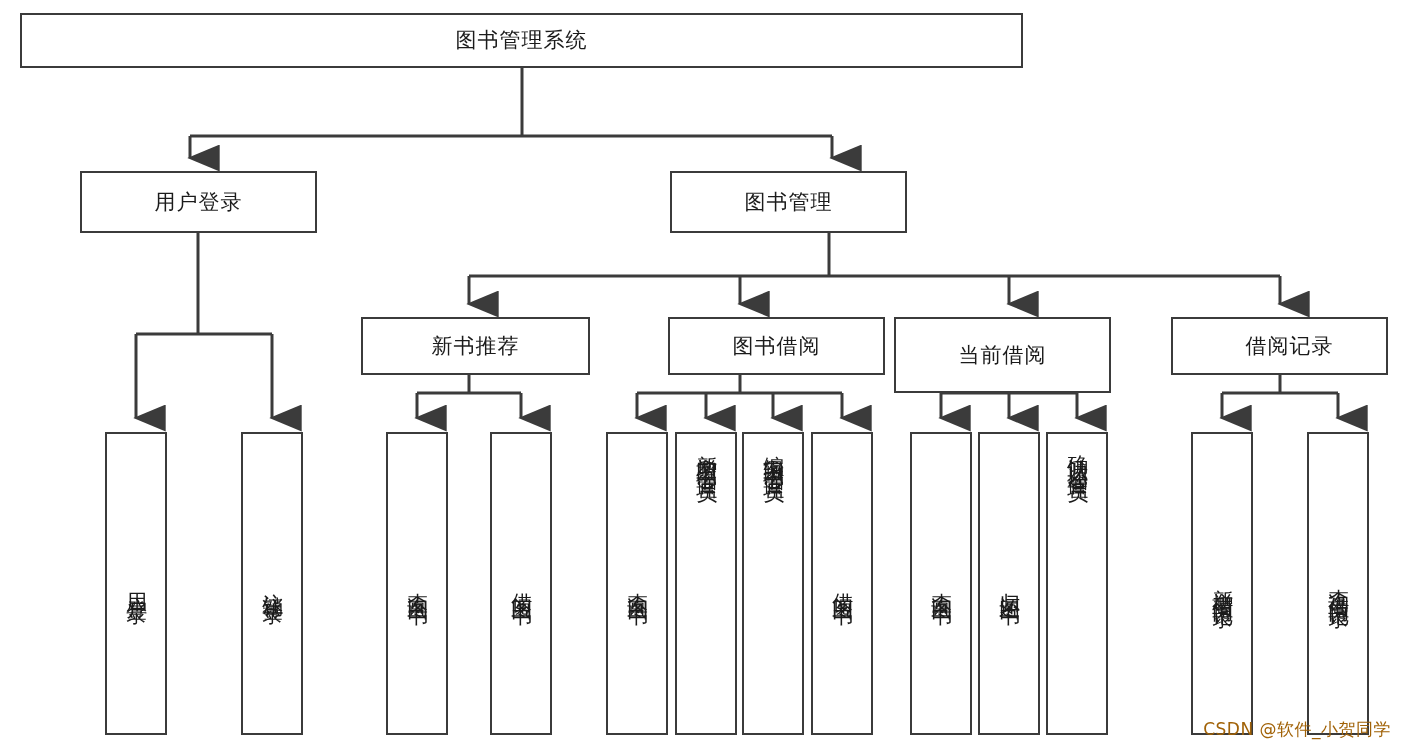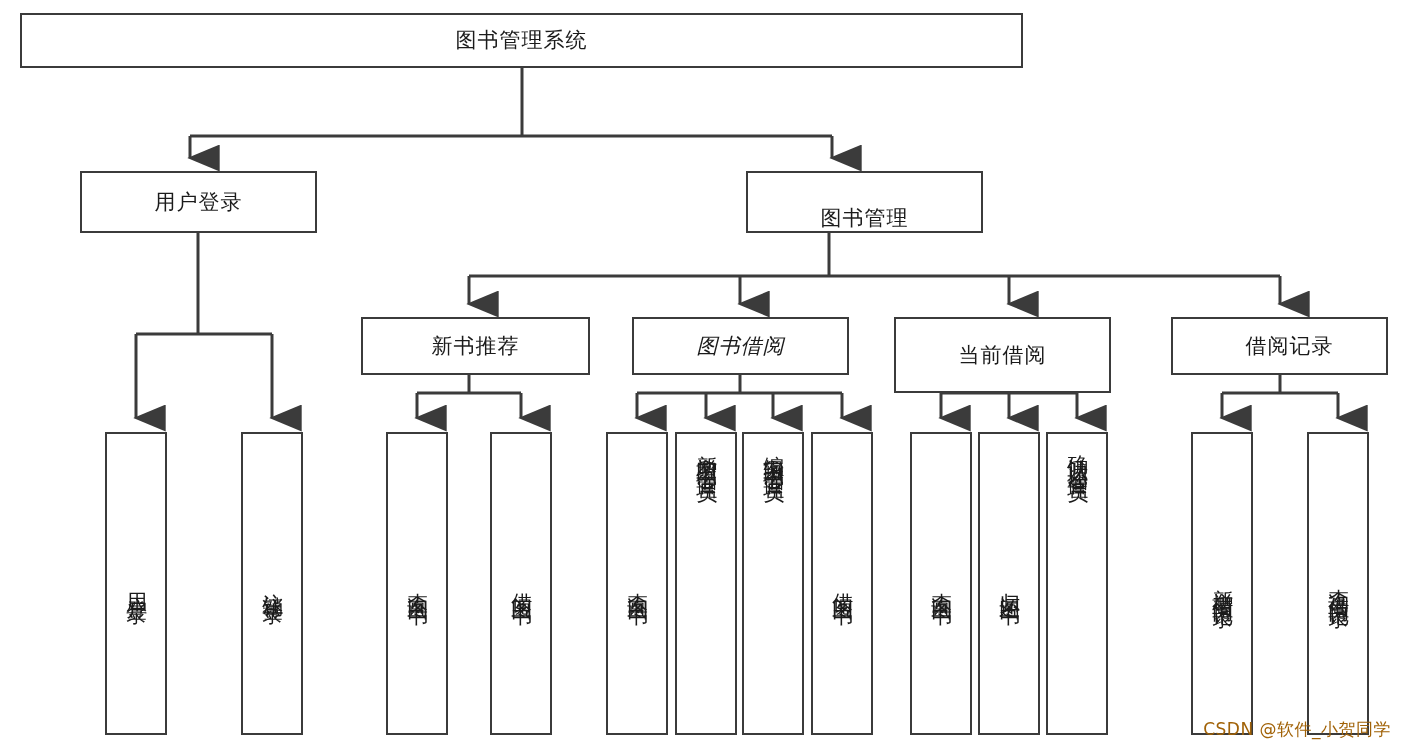--- a/index.html
+++ b/index.html
@@ -127,28 +127,28 @@
     </g>
   </svg>
 
   <div class="node root" style="left:20px; top:13px; width:1003px; height:55px;">
     <span class="label">图书管理系统</span>
   </div>
 
   <div class="node" style="left:80px; top:171px; width:237px; height:62px;">
     <span class="label">用户登录</span>
   </div>
-  <div class="node" style="left:746px; top:171px; width:237px; height:62px;align-items:flex-end;">
+  <div class="node" style="left:670px; top:171px; width:237px; height:62px;">
     <span class="label">图书管理</span>
   </div>
 
   <div class="node" style="left:361px; top:317px; width:229px; height:58px;">
     <span class="label">新书推荐</span>
   </div>
-  <div class="node" style="left:632px; top:317px; width:217px; height:58px;font-style:italic;">
+  <div class="node" style="left:668px; top:317px; width:217px; height:58px;">
     <span class="label">图书借阅</span>
   </div>
   <div class="node" style="left:894px; top:317px; width:217px; height:76px;">
     <span class="label">当前借阅</span>
   </div>
   <div class="node" style="left:1171px; top:317px; width:217px; height:58px;padding-left:20px;">
     <span class="label">借阅记录</span>
   </div>
 
   <div class="leafwrap" style="left:105px; top:432px; width:62px; height:303px;">

